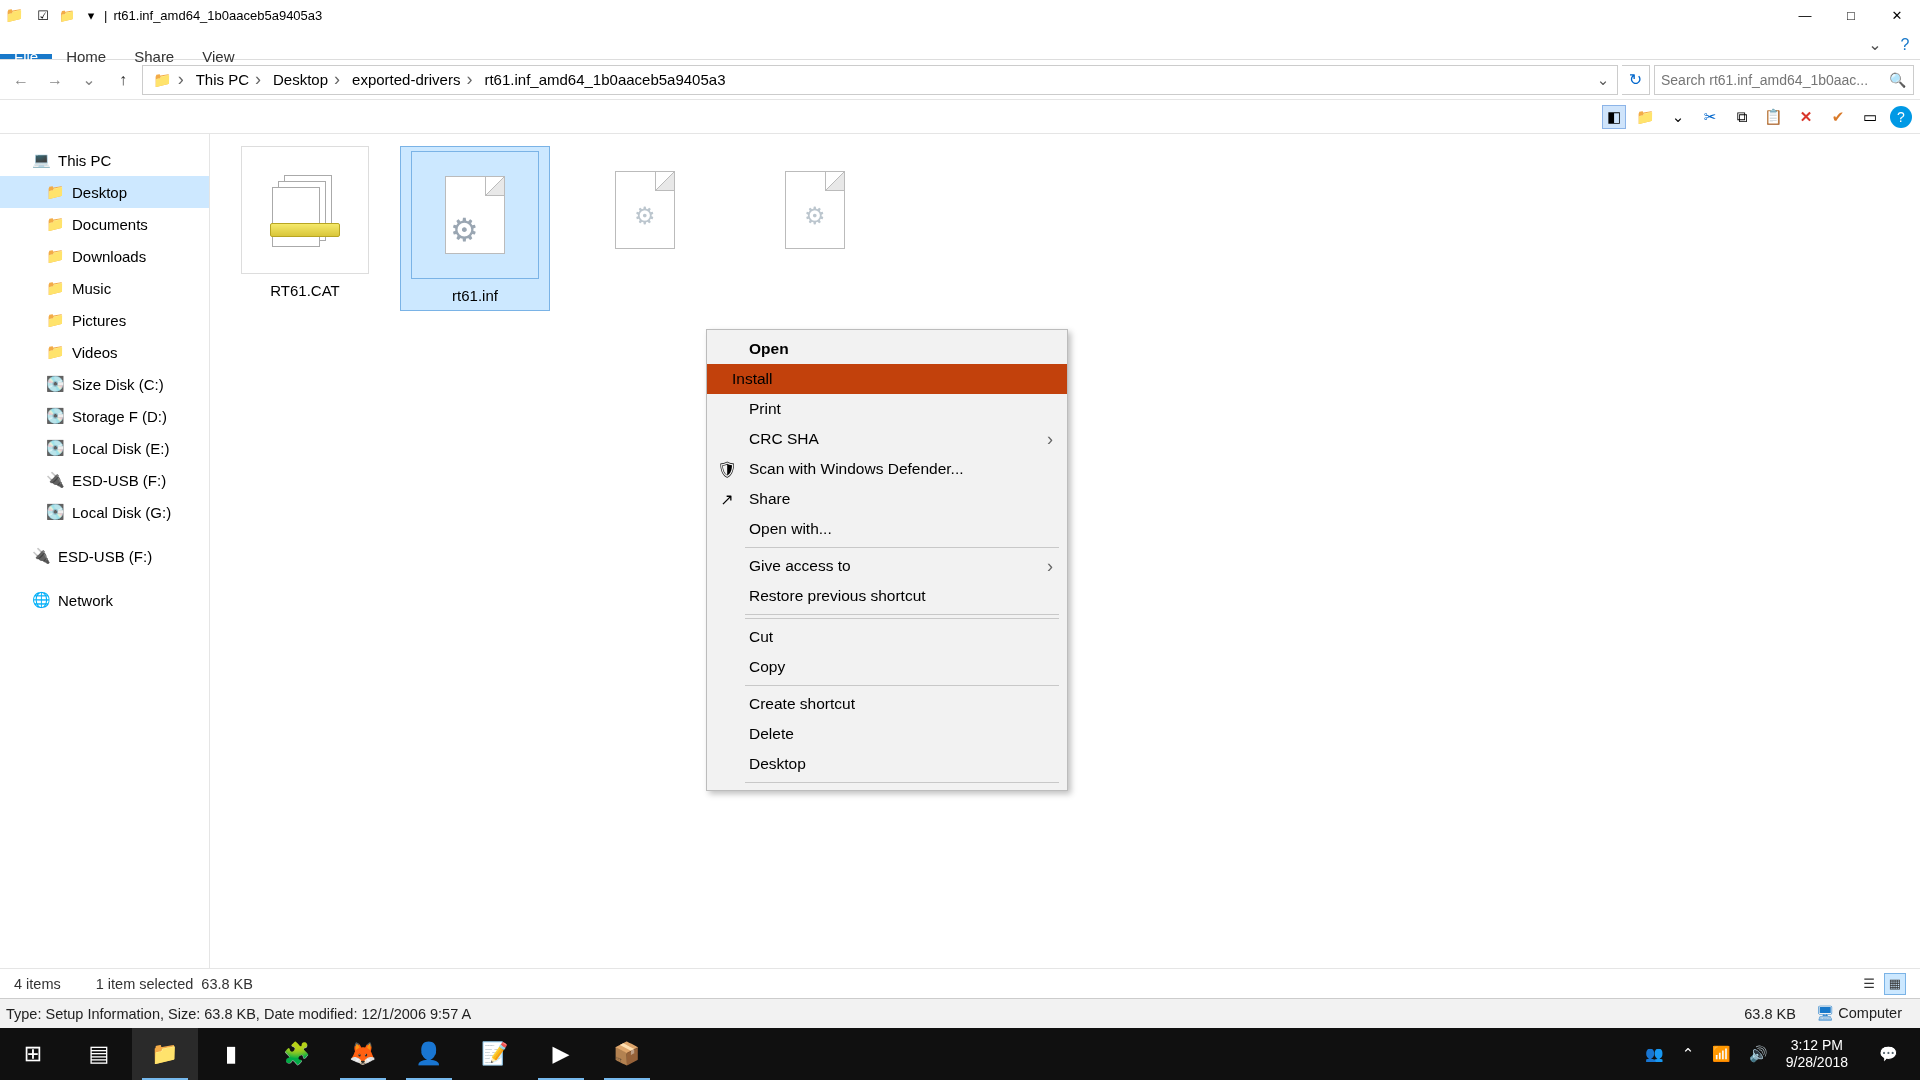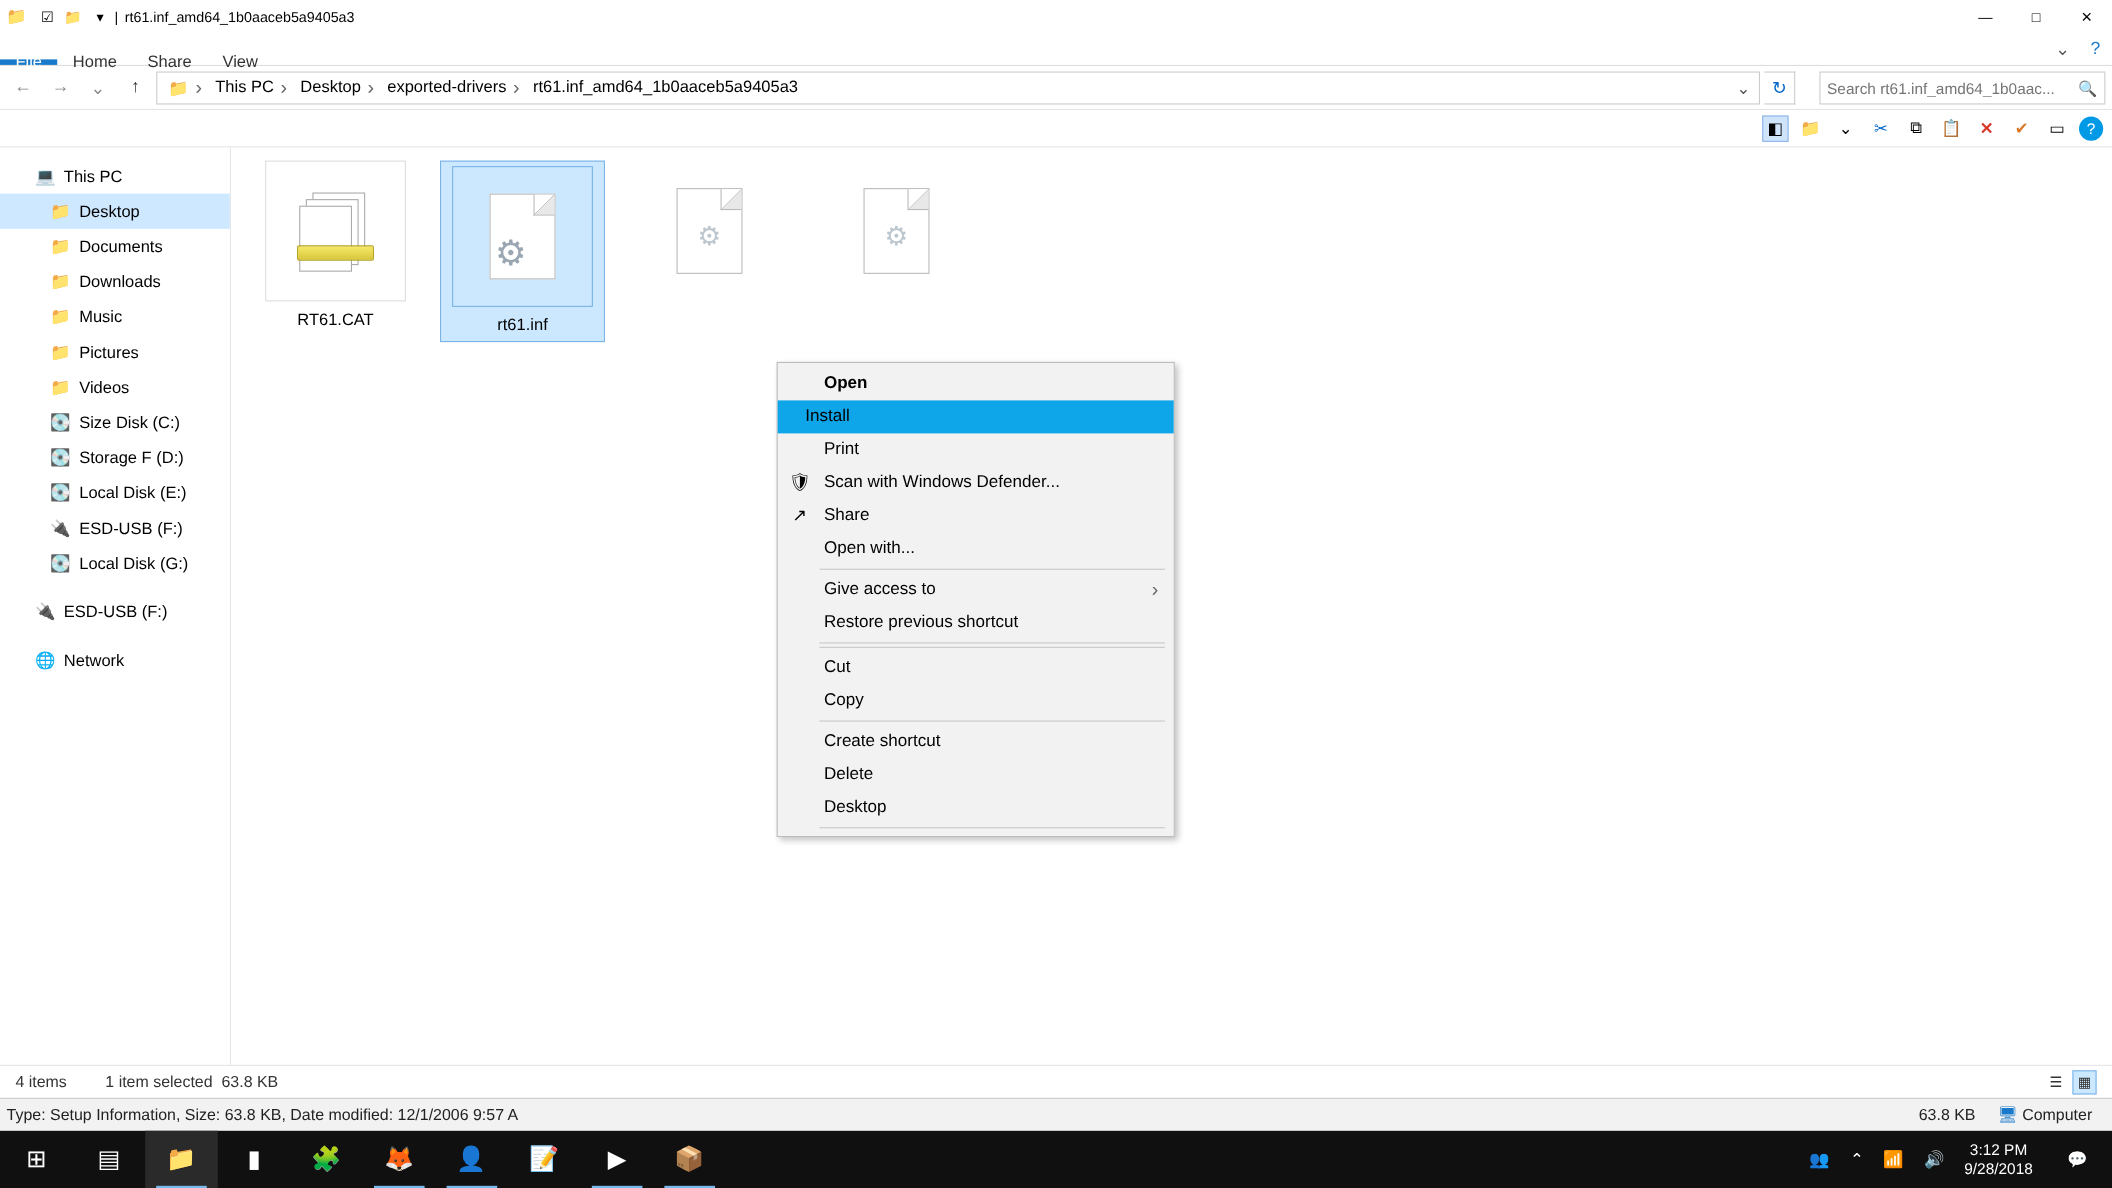--- a/index.html
+++ b/index.html
@@ -24,21 +24,21 @@
 
 
 .addr-row { height: 40px; display: flex; align-items: center; padding: 0 6px; gap: 4px; border-bottom: 1px solid #e5e5e5;}
 .nav-btn { width: 30px; height: 30px; display: flex; align-items: center; justify-content: center; font-size: 16px; color: #888; border-radius: 3px;}
 .nav-btn.enabled { color: #333; }
 .address { flex: 1; height: 30px; border: 1px solid #ccc; display: flex; align-items: center; padding: 0 4px; font-size: 15px; gap: 0;}
 .crumb { padding: 0 6px; height: 100%; display: flex; align-items: center; }
 .crumb .sep { color: #666; padding-left: 6px;}
 .addr-chev { width: 20px; text-align:center; color:#555;}
 .refresh { width: 28px; height:30px; border:1px solid #ccc; border-left:none; display:flex;align-items:center;justify-content:center; color:#0066cc;}
-.search { width: 260px; height: 30px; border: 1px solid #ccc; margin-left: 18px; display:flex; align-items:center; padding:0 6px; color:#666; font-size:14px;}
+.search { width: 260px; height: 30px; border: 1px solid #ccc; margin-left: 0; display:flex; align-items:center; padding:0 6px; color:#666; font-size:14px;}
 .search input { border:none; outline:none; flex:1; font-size:14px; color:#333; background:transparent;}
 .search .sicon { color:#555;}
 
 
 .toolbar { height: 34px; display:flex; align-items:center; justify-content:flex-end; padding:0 8px; gap:8px; border-bottom:1px solid #e5e5e5;}
 .tool-btn { width:24px; height:24px; display:flex; align-items:center; justify-content:center; font-size:15px; }
 .tool-btn.panel { border:1px solid #8cb4e8; background:#cfe4fb; }
 .tool-btn.newfolder { color:#caa030;}
 .tool-btn.cut { color:#0066cc;}
 .tool-btn.delete { color:#d9362a; font-weight:bold;}
@@ -67,21 +67,21 @@
 .cat-stack .p1,.cat-stack .p2,.cat-stack .p3 { position:absolute; width:48px;height:60px;background:#fff;border:1px solid #aaa;}
 .cat-stack .p1{top:0;left:14px;}
 .cat-stack .p2{top:6px;left:8px;}
 .cat-stack .p3{top:12px;left:2px;}
 .cat-stack .band{position:absolute;bottom:8px;left:0;width:70px;height:14px;background:linear-gradient(#f5e96a,#d9c63a);border:1px solid #b8a522;border-radius:2px;}
 
 
 .ctx-menu { position:absolute; left:496px; top:195px; width:362px; background:#f2f2f2; border:1px solid #bcbcbc; box-shadow:3px 3px 6px rgba(0,0,0,.25); padding:4px 0; font-size:15.5px;}
 .ctx-item { height:30px; display:flex; align-items:center; padding-left:42px; padding-right:14px; position:relative;}
 .ctx-item.bold { font-weight:600;}
-.ctx-item.hover { background:#0ea5e9;padding-left:25px;}
+.ctx-item.hover { background:#c2410c;padding-left:25px;}
 .ctx-item .arrow { margin-left:auto; color:#666; font-size:14px;}
 .ctx-item .cicon { position:absolute; left:10px; width:20px; text-align:center; font-size:16px;}
 .ctx-sep { height:1px; background:#c8c8c8; margin:3px 8px 3px 38px;}
 
 
 .statusbar1 { height:30px; border-top:1px solid #e5e5e5; display:flex; align-items:center; padding:0 14px; font-size:14.5px; color:#333; gap:35px;}
 .statusbar1 .views { margin-left:auto; display:flex; gap:4px;}
 .statusbar1 .vbtn { width:22px;height:22px; border:1px solid transparent; display:flex;align-items:center;justify-content:center; font-size:13px;}
 .statusbar1 .vbtn.active { border-color:#7ab3e6; background:#cce8ff;}
 .statusbar2 { height:30px; border-top:1px solid #ccc; background:#f2f2f2; display:flex; align-items:center; padding:0 6px; font-size:14.5px; color:#222;}
@@ -277,20 +277,24 @@
         <div class="ctx-item bold">
           <span>Open</span>
         </div>
         <div class="ctx-item hover">
           <span>Install</span>
         </div>
         <div class="ctx-item">
           <span>Print</span>
         </div>
         <div class="ctx-item">
+          <span>CRC SHA</span>
+          <span class="arrow chev-right"></span>
+        </div>
+        <div class="ctx-item">
           <span class="cicon">🛡</span>
           <span>Scan with Windows Defender...</span>
         </div>
         <div class="ctx-item">
           <span class="cicon">↗</span>
           <span>Share</span>
         </div>
         <div class="ctx-item">
           <span>Open with...</span>
         </div>

